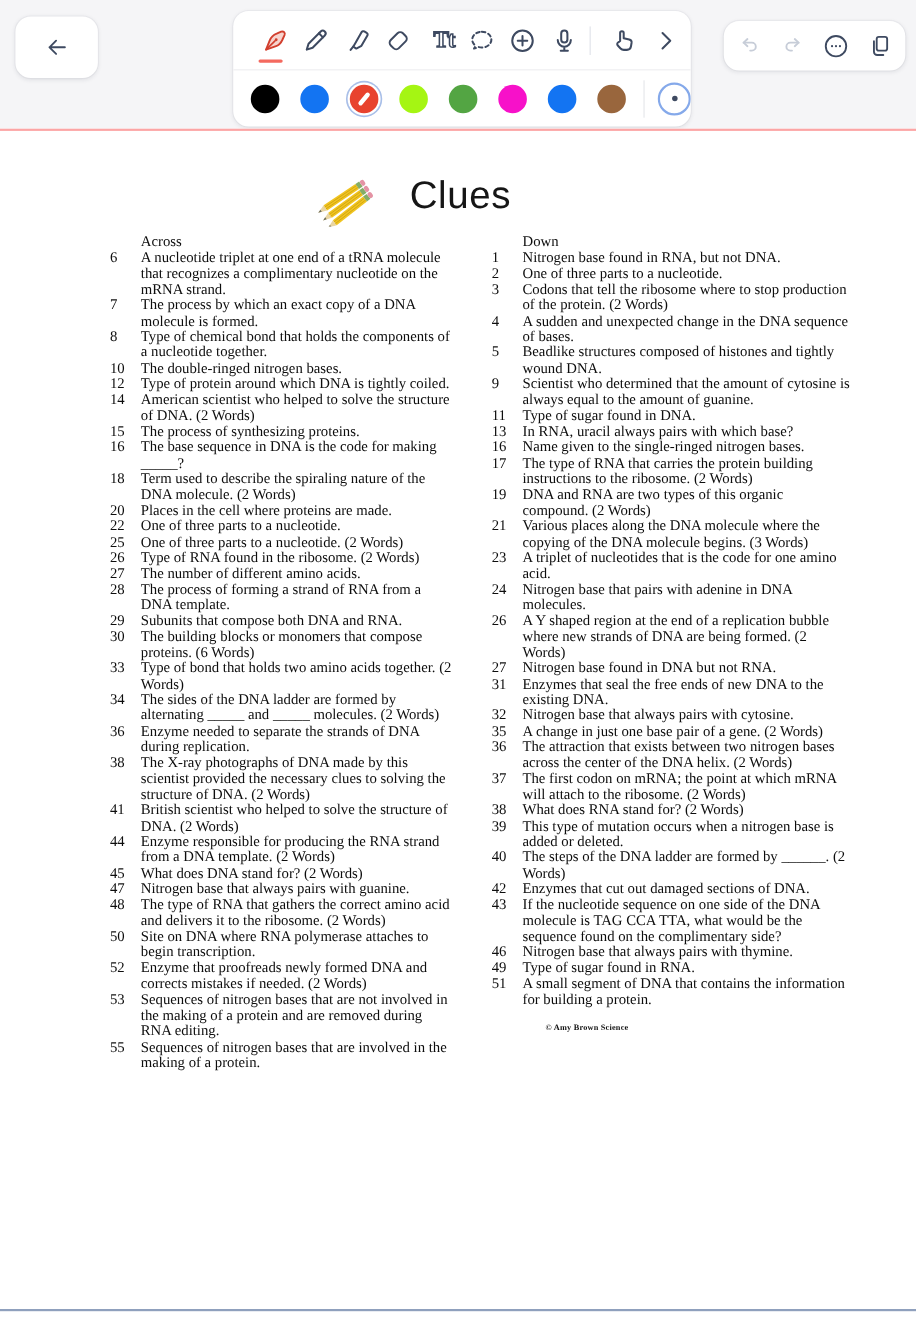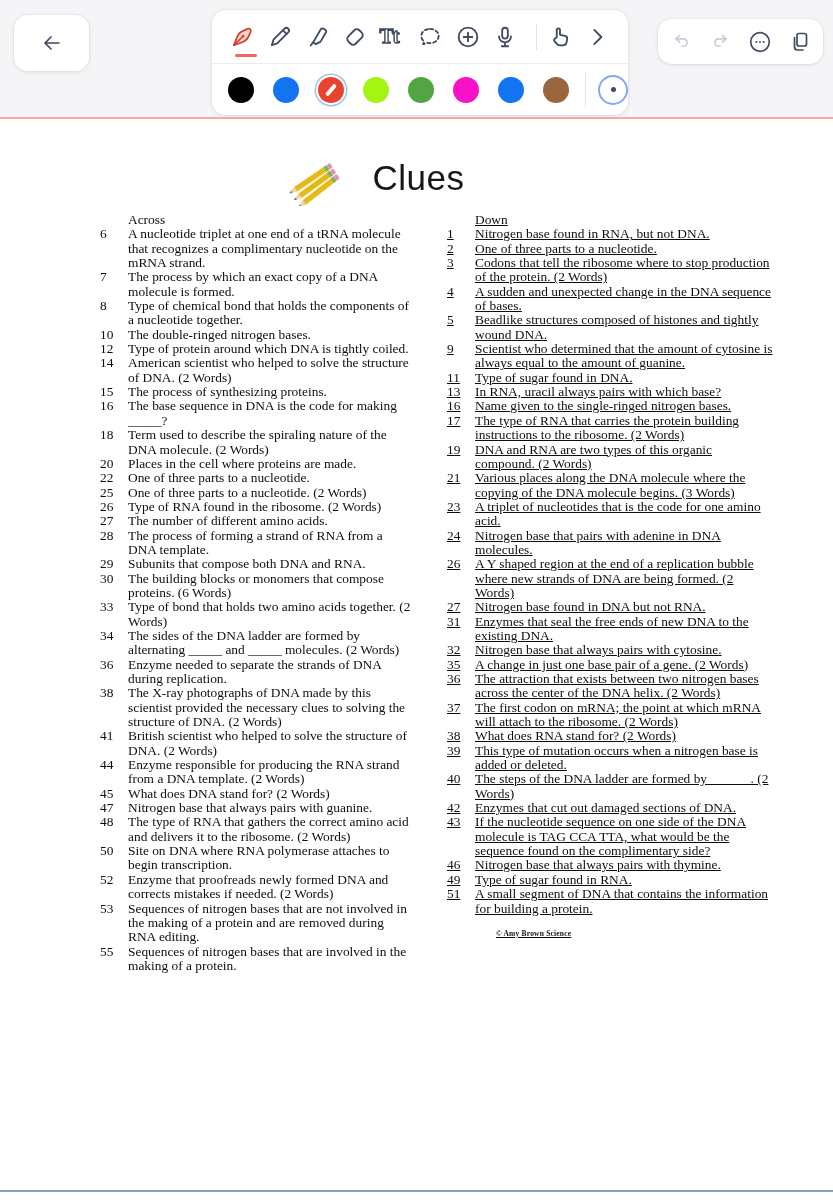--- a/index.html
+++ b/index.html
@@ -8,21 +8,21 @@
   .app { width:833px; height:1200px; display:flex; flex-direction:column; overflow:hidden; background:#fff; }
 
   
   .chrome { position:relative; height:117px; background:#f5f5f7; flex:0 0 auto; }
   .card { position:absolute; background:#fff; border-radius:14px; box-shadow:0 1px 4px rgba(30,40,60,.10), 0 0 0 1px rgba(30,40,60,.03); }
   .back-card { left:14px; top:15px; width:75px; height:56px; display:flex; align-items:center; justify-content:center; cursor:pointer; }
   .center-card { left:212px; top:10px; width:416px; height:105px; display:flex; flex-direction:column; overflow:hidden; }
   .right-card { left:658px; top:19px; width:165px; height:45px; display:flex; align-items:center; justify-content:space-evenly; }
 
   .tools-row { height:53px; display:flex; align-items:center; padding:0 10px 0 17px; gap:4px; }
-  .tool { position:relative; width:36px; height:44px; display:flex; align-items:center; justify-content:flex-start; cursor:pointer; border-radius:8px; }
+  .tool { position:relative; width:36px; height:44px; display:flex; align-items:center; justify-content:flex-end; cursor:pointer; border-radius:8px; }
   .tool svg { width:26px; height:26px; }
   .icon-stroke { fill:none; stroke:#3e4a61; stroke-width:1.7; stroke-linecap:round; stroke-linejoin:round; }
   .tool.selected::after { content:""; position:absolute; left:6px; right:6px; bottom:2px; height:3px; border-radius:2px; background:#f4695f; }
   .tt-label { font-family:"Liberation Serif", serif; font-weight:bold; font-size:21px; color:#fff; -webkit-text-stroke:1.4px #3e4a61; letter-spacing:-1px; }
   .vdiv { width:1px; height:26px; background:#dfe2e8; margin:0 6px; }
 
   .colors-row { height:52px; border-top:1px solid #ededf0; display:flex; align-items:center; padding-left:16px; }
   .swatch { width:26px; height:26px; border-radius:50%; margin-right:19px; cursor:pointer; position:relative; flex:0 0 auto; }
   .swatch.selected { box-shadow:0 0 0 2px #fff, 0 0 0 3.5px #a9bfe8; }
   .swatch.selected::after { content:""; position:absolute; left:11px; top:6px; width:4px; height:14px; border-radius:2px; background:#fff; transform:rotate(40deg); }
@@ -36,21 +36,21 @@
 
   
   .page { flex:1 1 auto; background:#fff; border-top:2px solid #fca5a5; border-bottom:2px solid #8fa0bd; position:relative; overflow:hidden; }
   .footer-strip { height:8px; background:#fff; flex:0 0 auto; }
 
   .title-row { margin-top:30px; display:flex; align-items:center; justify-content:center; gap:26px; position:relative; left:-45px; height:58px; }
   .doc-title { font-size:35px; color:#161616; letter-spacing:.5px; }
 
   .clues { display:flex; margin-top:6px; padding-left:100px; font-family:"Liberation Serif", serif; font-size:13.4px; line-height:14.35px; color:#0d0d0d; }
   .col-across { width:313px; margin-right:34px; flex:0 0 auto; }
-  .col-down { width:328px; flex:0 0 auto;text-decoration:underline; }
+  .col-down { width:328px; flex:0 0 auto; }
   .clue, .col-header-row { display:grid; grid-template-columns:28px 1fr; }
   .col-header { grid-column:2; }
   .clue .num { grid-column:1; }
   .clue .txt { grid-column:2; }
   .copyright { font-size:7.5px; font-weight:bold; font-family:"Liberation Serif", serif; color:#111; margin-top:11px; padding-left:49px; letter-spacing:.2px; }
 </style>
 </head>
 <body>
 
 <div class="app">

